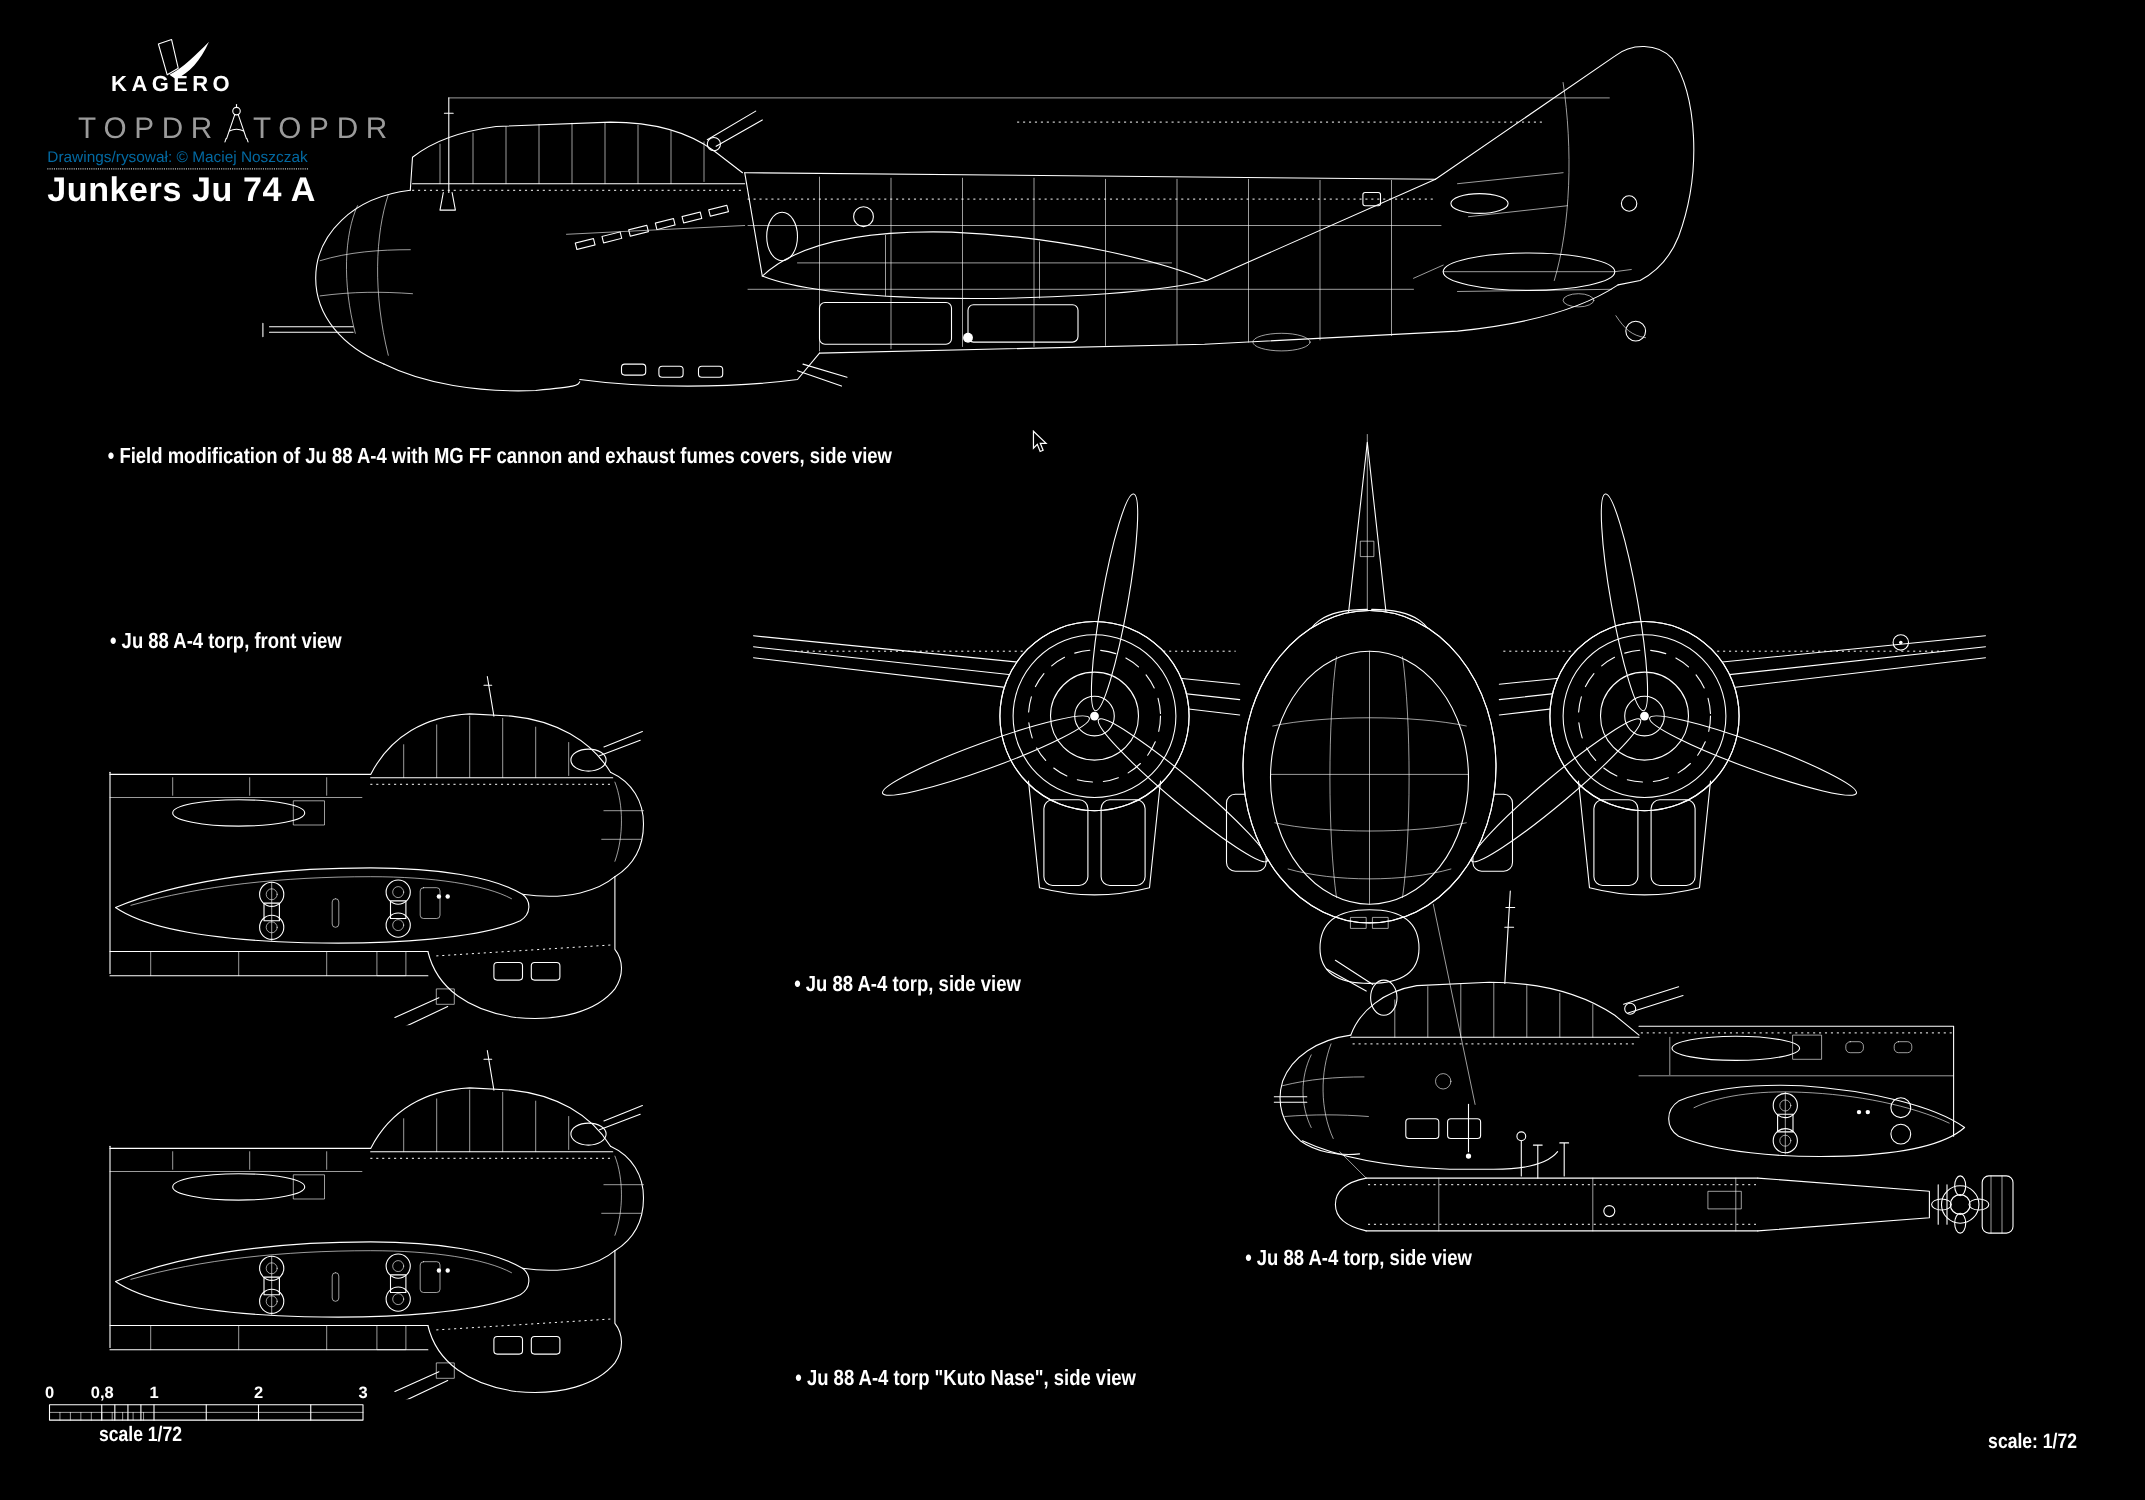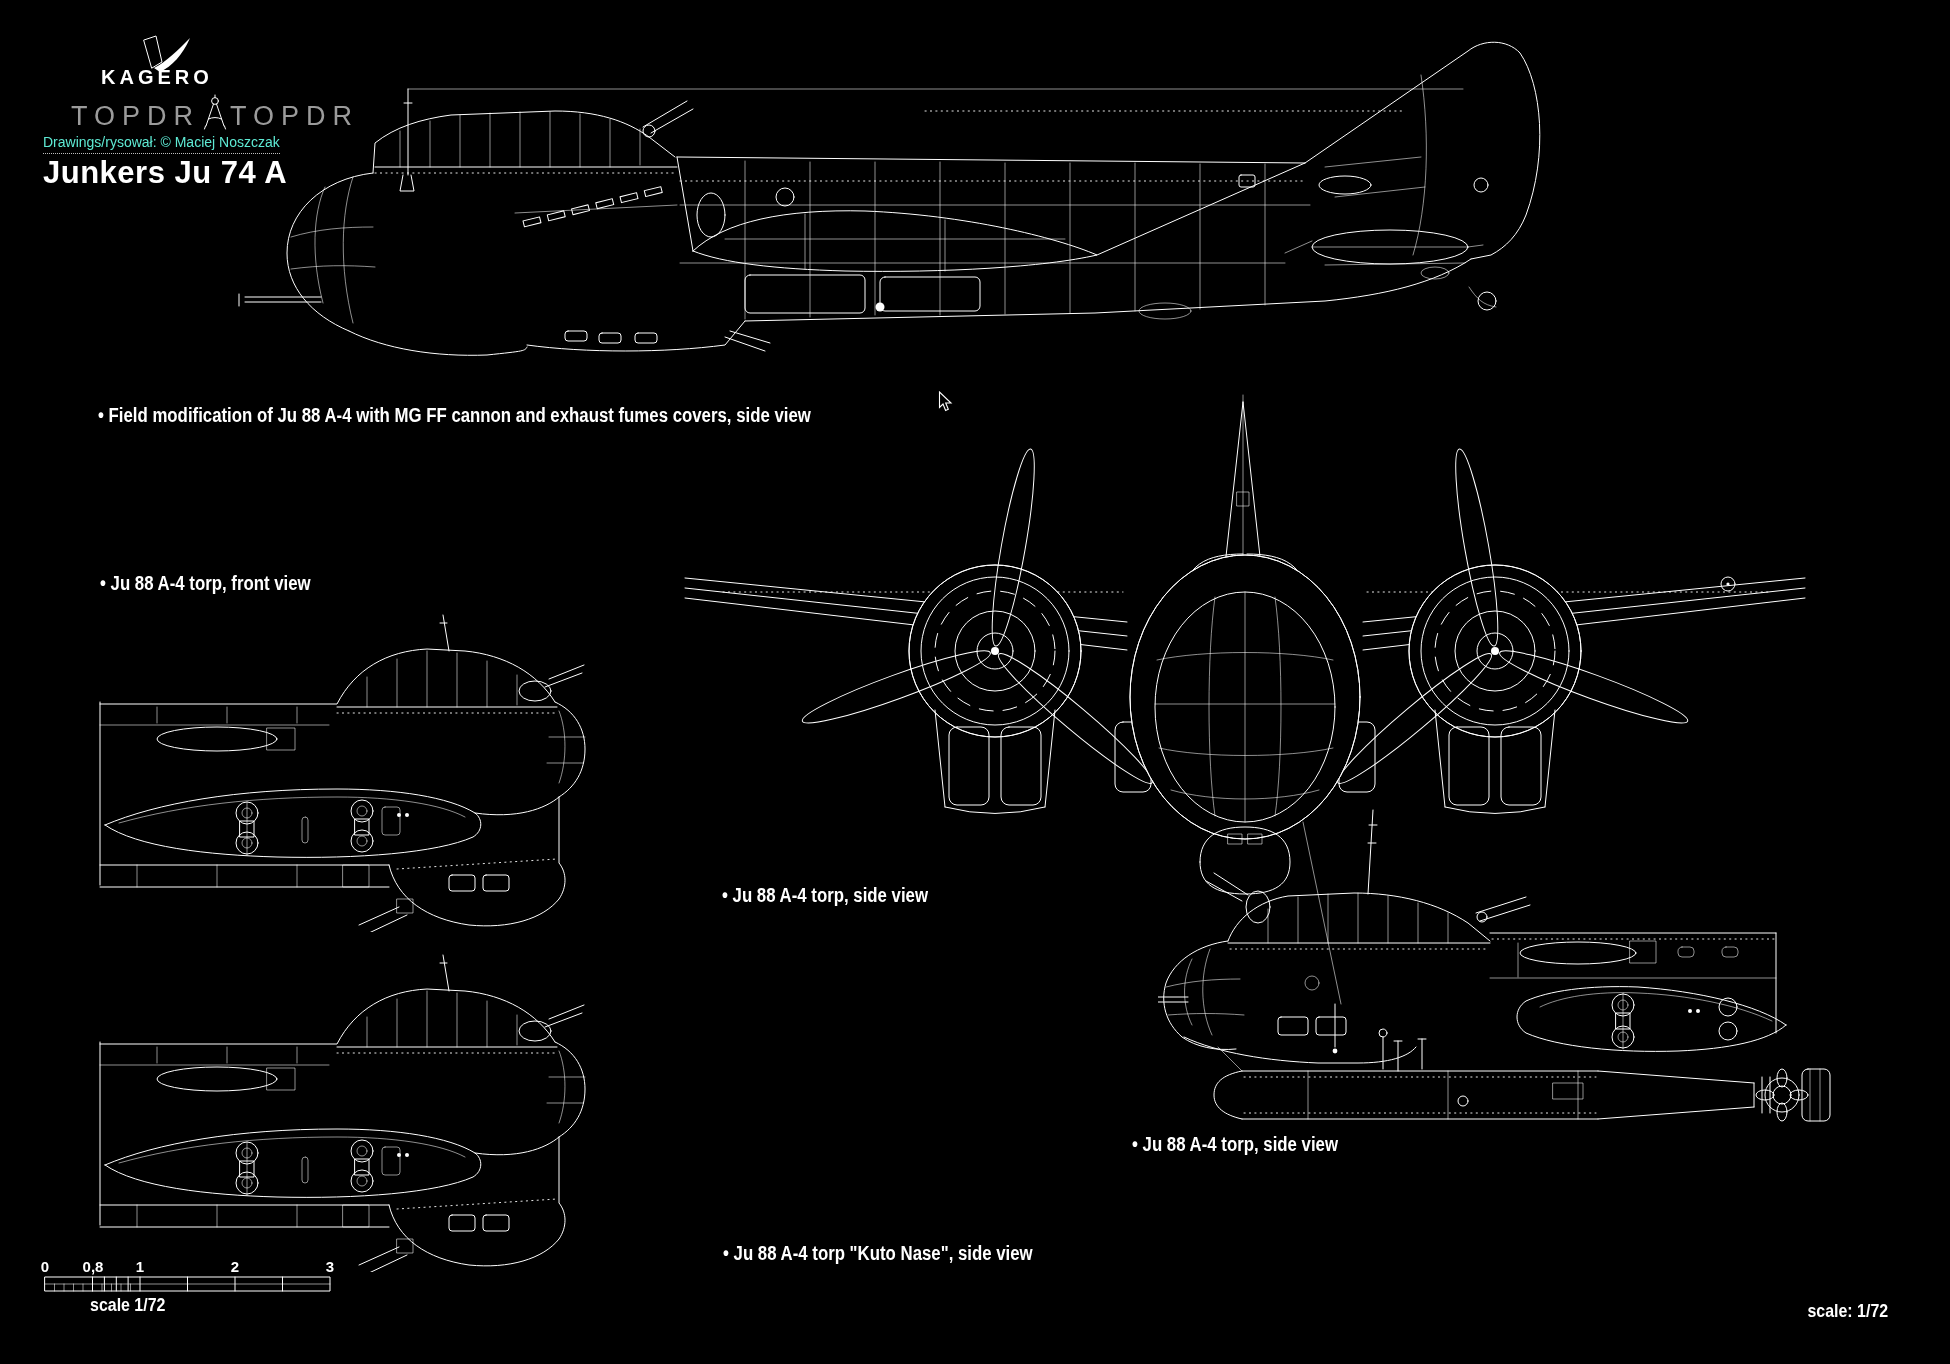--- a/index.html
+++ b/index.html
@@ -5,21 +5,21 @@
   html,body{margin:0;padding:0;background:#000;}
   #stage{position:relative;width:1950px;height:1328px;background:#000;overflow:hidden;
          font-family:"Liberation Sans",sans-serif;color:#fff;}
   .abs{position:absolute;}
   .cond{transform:scaleX(.84);transform-origin:0 0;white-space:nowrap;}
   .cond-r{transform:scaleX(.84);transform-origin:100% 0;white-space:nowrap;}
   .caption{font-size:20px;font-weight:bold;color:#fff;letter-spacing:0px;}
   .kagero{font-size:20px;font-weight:bold;letter-spacing:4px;color:#fff;}
   .series{font-size:27px;font-weight:400;letter-spacing:7px;color:#9b9b9b;display:flex;align-items:flex-end;margin-left:29px;}
   .series .seg-txt{line-height:1;}
-  .credit{font-size:14px;color:#5eead4;border-bottom:1px dotted #bdbdbd;padding-bottom:3px;}
+  .credit{font-size:14px;color:#0369a1;border-bottom:1px dotted #bdbdbd;padding-bottom:3px;}
   .title{font-size:31px;font-weight:bold;color:#fff;letter-spacing:.5px;}
   .scale-lab{font-size:19px;font-weight:bold;}
   .tick{font-size:15px;font-weight:bold;transform:translateX(-50%);}
   svg.draw :is(path,line,circle,ellipse,rect,polyline){stroke:#fff;fill:none;stroke-width:1;stroke-linecap:round;stroke-linejoin:round;}
   svg.draw .blk{fill:#000;}
   svg.draw .wht{fill:#fff;stroke:none;}
   svg.draw .thin{stroke-width:.7;opacity:.8;}
   svg.draw .dots{stroke-dasharray:1.2 4.2;stroke-width:.9;}
   svg.draw .segring{stroke-dasharray:14 10;}
 </style>

